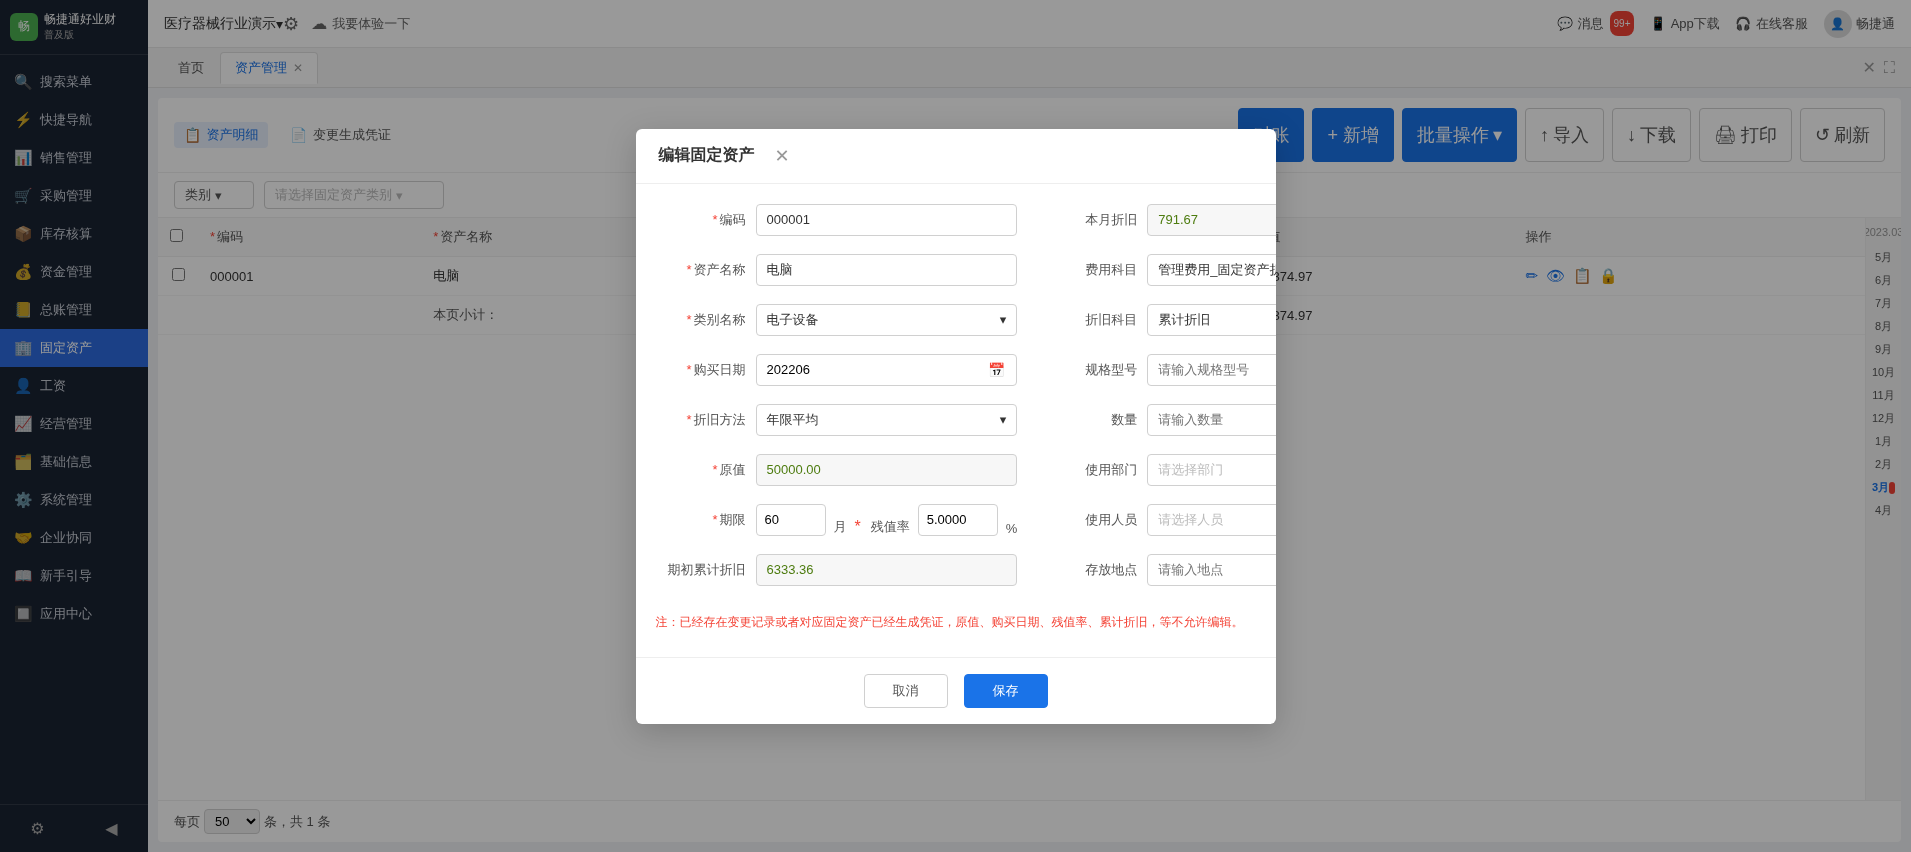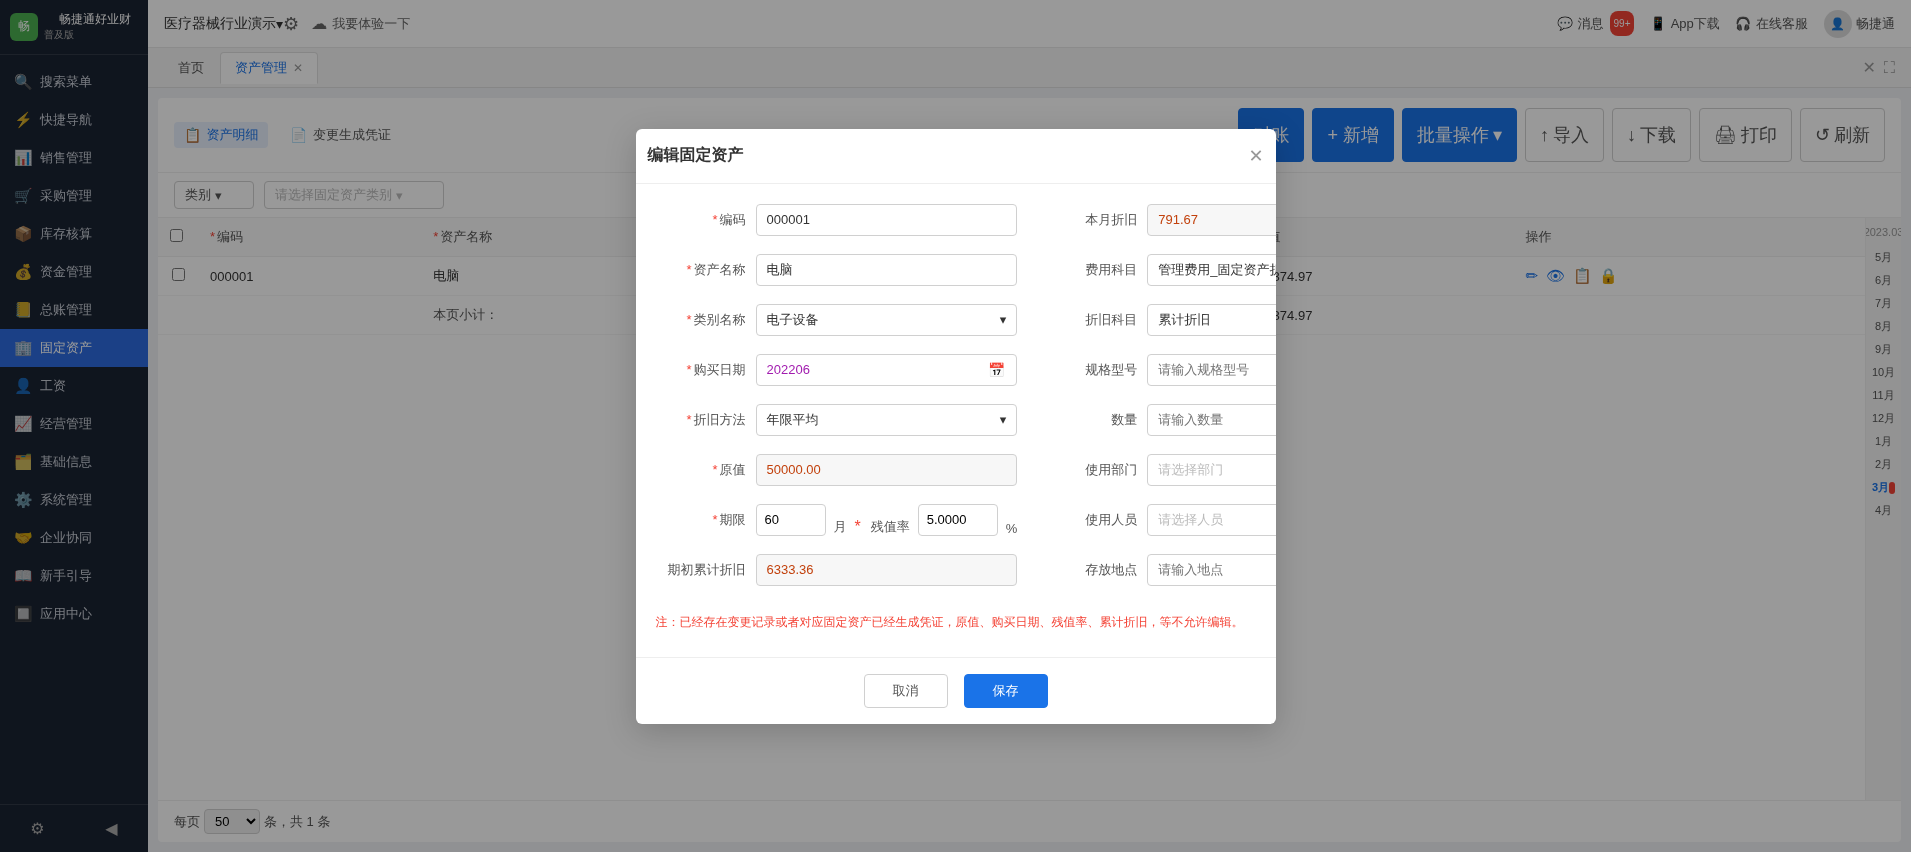--- a/index.html
+++ b/index.html
@@ -9,21 +9,21 @@
     .sidebar {
       position: fixed; left: 0; top: 0; width: 148px; height: 852px;
       background: #1a2332; color: #fff; display: flex; flex-direction: column;
     }
     .sidebar-logo {
       display: flex; align-items: center; padding: 12px 10px; background: #1a2332;
       border-bottom: 1px solid rgba(255,255,255,0.1);
     }
     .logo-icon { width: 28px; height: 28px; background: #4caf50; border-radius: 6px;
       display: flex; align-items: center; justify-content: center; font-size: 12px; color: #fff; margin-right: 6px; }
-    .logo-text { font-size: 12px; color: #fff; line-height: 1.3; margin-left: 15px; }
+    .logo-text { font-size: 12px; color: #fff; line-height: 1.3; }
     .logo-sub { font-size: 10px; color: #aaa; }
 
     .sidebar-menu { flex: 1; overflow-y: auto; padding: 8px 0; }
     .sidebar-item {
       display: flex; align-items: center; padding: 10px 14px; cursor: pointer;
       color: #c8cdd6; font-size: 13px; transition: background 0.2s;
     }
     .sidebar-item.active { background: #2d6cdf; color: #fff; }
     .sidebar-item .menu-icon { width: 18px; height: 18px; margin-right: 8px; opacity: 0.8; font-size: 15px; }
 
@@ -141,42 +141,42 @@
     .modal-overlay {
       position: fixed; left: 0; top: 0; right: 0; bottom: 0;
       background: rgba(0,0,0,0.4); z-index: 100; display: flex;
       align-items: center; justify-content: center;
     }
     .modal {
       background: #fff; border-radius: 6px; width: 640px; max-height: 90vh;
       overflow: hidden; box-shadow: 0 8px 32px rgba(0,0,0,0.18);
     }
     .modal-header {
-      display: flex; align-items: center; justify-content: space-between;
-      padding: 16px 12px; border-bottom: 1px solid #eee; gap: 20px;
+      display: flex; align-items: center; 
+      padding: 16px 23px; border-bottom: 1px solid #eee; gap: 20px;
     }
     .modal-title { font-size: 16px; font-weight: 600; color: #333; }
     .modal-close { font-size: 18px; color: #999; cursor: pointer; }
     .modal-body { padding: 20px; }
     .form-row { display: flex; align-items: center; margin-bottom: 18px; }
     .form-label { width: 90px; font-size: 13px; color: #555; text-align: right; margin-right: 10px; flex-shrink: 0; }
     .form-label .req { color: #f44336; margin-right: 2px; }
     .form-input {
       flex: 1; height: 32px; border: 1px solid #d0d0d0; border-radius: 4px;
       padding: 0 10px; font-size: 13px; color: #333; outline: none;
     }
-    .form-input-readonly { background: #f7f7f7; color: #c2410c; }
+    .form-input-readonly { background: #f7f7f7; color: #4d7c0f; }
     .form-select-btn {
       flex: 1; height: 32px; border: 1px solid #d0d0d0; border-radius: 4px;
       padding: 0 10px; font-size: 13px; color: #333; background: #fff;
       display: flex; align-items: center; justify-content: space-between; cursor: pointer;
     }
     .form-date-btn {
       flex: 1; height: 32px; border: 1px solid #d0d0d0; border-radius: 4px;
-      padding: 0 10px; font-size: 13px; color: #a21caf; background: #fff;
+      padding: 0 10px; font-size: 13px; color: #000000; background: #fff;
       display: flex; align-items: center; justify-content: space-between; cursor: pointer;
     }
     .inline-group { display: flex; align-items: flex-end; gap: 8px; }
     .inline-label { font-size: 13px; color: #555; white-space: nowrap; }
     .form-input-sm { width: 70px; height: 32px; border: 1px solid #d0d0d0; border-radius: 4px; padding: 0 8px; font-size: 13px; }
     .form-input-pct { width: 80px; height: 32px; border: 1px solid #d0d0d0; border-radius: 4px; padding: 10px 8px; font-size: 13px; }
     .pct-symbol { font-size: 13px; color: #555; }
 
     .modal-note {
       font-size: 12px; color: #f44336; padding: 10px 0 6px 0; text-align: left;

